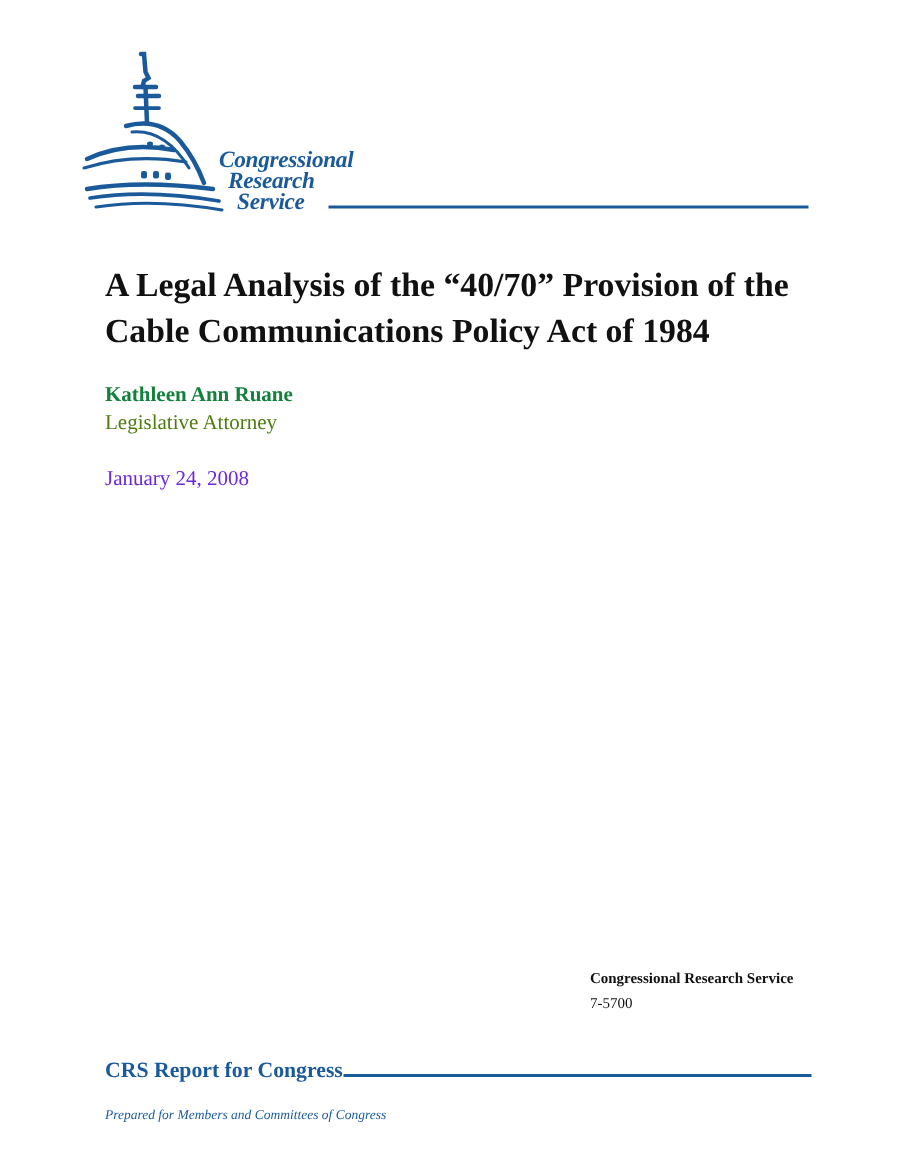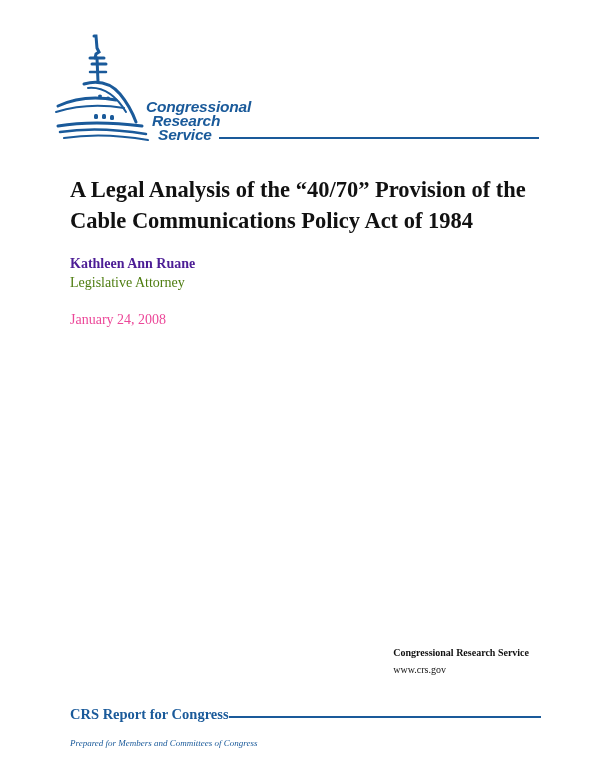--- a/index.html
+++ b/index.html
@@ -1,30 +1,30 @@
 <!DOCTYPE html>
 <html><head>
   <meta charset="utf-8">
   <style>
     html, body { margin: 0; padding: 0; }
     body { width: 600px; height: 777px; background: #ffffff; position: relative; overflow: hidden; }
     .serif { font-family: "Liberation Serif", "DejaVu Serif", serif; }
-    .sans { font-family: Liberation Sans, sans-serif; }
+    .sans { font-family: Liberation Serif, serif; }
 
     .logo { position: absolute; left: 54px; top: 34px; width: 100px; height: 112px; }
     .logo-text { position: absolute; left: 146px; top: 100px; color: #1a5a9a; font-style: italic; font-weight: bold; font-size: 15.5px; line-height: 14px; letter-spacing: -0.2px; }
     .logo-text .l1 { display: block; }
     .logo-text .l2 { display: block; padding-left: 6px; }
     .logo-text .l3 { display: block; padding-left: 12px; }
     .logo-rule { position: absolute; left: 219px; top: 137px; width: 320px; height: 2px; background: #1a5a9a; }
 
     .title { position: absolute; left: 70px; top: 174px; width: 480px; font-size: 22.5px; font-weight: bold; line-height: 31px; color: #111; margin: 0; }
-    .author { position: absolute; left: 70px; top: 256px; font-size: 14px; font-weight: bold; color: #4c1d95; }
+    .author { position: absolute; left: 70px; top: 256px; font-size: 14px; font-weight: bold; color: #15803d; }
     .role { position: absolute; left: 70px; top: 275px; font-size: 14px; color: #4d7c0f; }
-    .date { position: absolute; left: 70px; top: 312px; font-size: 14px; color: #ec4899; }
+    .date { position: absolute; left: 70px; top: 312px; font-size: 14px; color: #6d28d9; }
 
     .meta { position: absolute; right: 71px; top: 645px; font-size: 10px; line-height: 16.5px; color: #111; }
     .meta .org { font-weight: bold; }
 
     .footer-title { position: absolute; left: 70px; top: 706px; font-size: 14.5px; font-weight: bold; color: #1a5a9a; }
     .footer-rule { position: absolute; left: 229px; top: 716px; width: 312px; height: 2px; background: #1a5a9a; }
     .footer-sub { position: absolute; left: 70px; top: 724px; font-size: 9px; font-style: italic; color: #1a5a9a; margin-top: 14px; }
   </style>
 </head>
 <body>
@@ -65,18 +65,18 @@
 </div>
 
 <h1 class="title serif">A Legal Analysis of the “40/70” Provision of the Cable Communications Policy Act of 1984</h1>
 
 <div class="author serif">Kathleen Ann Ruane</div>
 <div class="role serif">Legislative Attorney</div>
 <div class="date serif">January 24, 2008</div>
 
 <div class="meta serif">
   <div class="org">Congressional Research Service</div>
-  <div>www.crs.gov</div>
+  <div>7-5700</div>
 </div>
 
 <div class="footer-title serif">CRS Report for Congress</div>
 <div class="footer-rule"></div>
 <div class="footer-sub serif">Prepared for Members and Committees of Congress</div>
 
 </body></html>

